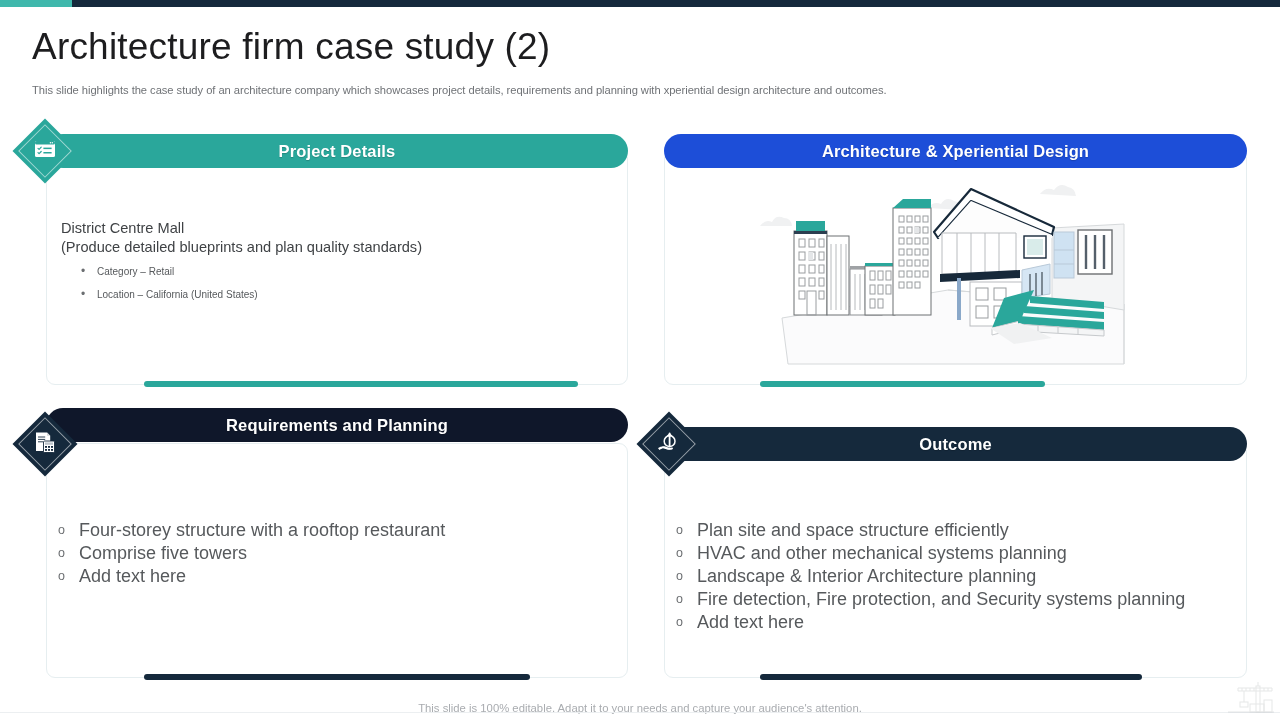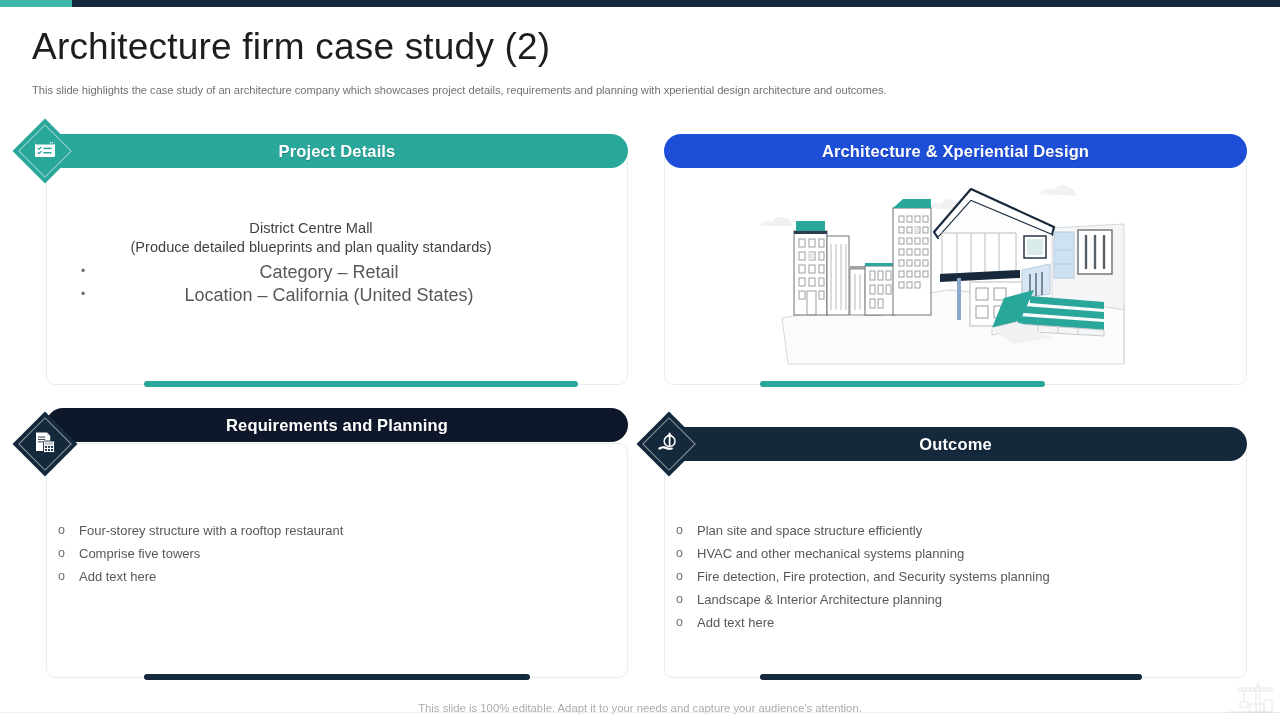--- a/index.html
+++ b/index.html
@@ -71,36 +71,36 @@
     border:1px solid rgba(255,255,255,.55);
   }
   .diamond .glyph { transform:rotate(-45deg); display:block; }
   .d1 { left:22px;  top:128px; background:#2aa79b; }
   .d3 { left:22px;  top:421px; background:#15293c; }
   .d4 { left:646px; top:421px; background:#15293c; }
 
   
   .body-block { position:absolute; color:#4a4d50; }
 
-  .c1-body { left:61px; top:219px; width:500px;text-align:center; }
+  .c1-body { left:61px; top:219px; width:500px; }
   .c1-line { font-size:14.6px; line-height:19px; color:#3f4245; }
   .c1-list { list-style:none; margin-top:4px; }
   .c1-list li {
-    font-size:18px; line-height:22.5px; color:#56595c;
+    font-size:10px; line-height:22.5px; color:#56595c;
     padding-left:36px; position:relative;
   }
   .c1-list li::before {
     content:"•"; position:absolute; left:20px; top:-1px;
     font-size:12px; color:#6b6e71;
   }
   .hl { color:#1e9b92; font-weight:700; }
 
   .ring-list { list-style:none; }
   .ring-list li {
-    font-size:13px; line-height:23px; color:#56595c;
+    font-size:18px; line-height:23px; color:#56595c;
     padding-left:24px; position:relative;
   }
   .ring-list li::before {
     content:"o"; position:absolute; left:3px; top:0;
     font-size:12.5px; color:#6b6e71;
   }
   .c3-body { left:55px;  top:519px; width:540px; }
   .c4-body { left:673px; top:519px; width:555px; }
 
   
@@ -385,22 +385,22 @@
       <path d="M2 17.4c2.6-1.6 4.6-1.3 6.4-.4 1.3.6 2.3 1 3.8 1 1.1 0 1.9-.1 2.6-.4" fill="none" stroke="#ffffff" stroke-width="1.6" stroke-linecap="round"></path>
       <path d="M2 17.2l3.6-1.6c1.5-.6 2.6-.4 3.8.2 1.4.7 2.6 1 4.2 1 .8 0 1.4 0 2-.2l.2 1.4c-1 .4-2 .6-3.2.6-1.8 0-3.2-.4-4.6-1-1-.5-1.8-.6-2.8-.2L2 19z" fill="#ffffff"></path>
     </svg>
   </span>
 </div>
 
 <div class="body-block c4-body">
   <ul class="ring-list">
     <li>Plan site and space structure efficiently</li>
     <li>HVAC and other mechanical systems planning</li>
+    <li>Landscape &amp; Interior Architecture planning</li>
     <li>Fire detection, Fire protection, and Security systems planning</li>
-    <li>Landscape &amp; Interior Architecture planning</li>
     <li>Add text here</li>
   </ul>
 </div>
 
 <div class="footer-note">This slide is 100% editable. Adapt it to your needs and capture your audience's attention.</div>
 <div class="footer-line"></div>
 
 <div class="crane-mark">
   <svg width="48" height="34" viewBox="0 0 48 34">
     <g stroke="#8d9093" stroke-width="1" fill="none">

